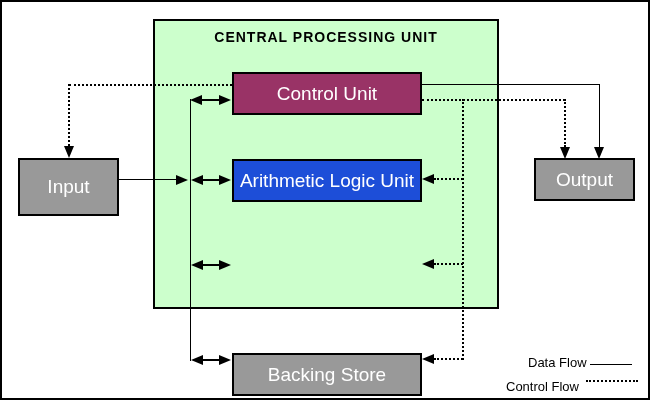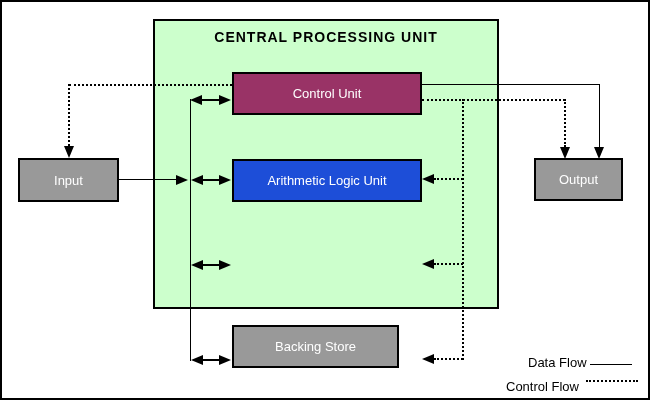--- a/index.html
+++ b/index.html
@@ -14,28 +14,28 @@
     box-sizing:border-box;border:2px solid #000;background:#CCFFCC;
   }
   .cpu-title{
     margin-top:8px;text-align:center;font-weight:bold;font-size:14px;
     letter-spacing:1px;color:#000;
   }
   
   .box{
     position:absolute;box-sizing:border-box;border:2px solid #000;
     display:flex;align-items:center;justify-content:center;
-    color:#fff;font-size:13px;
+    color:#fff;font-size:19px;
   }
   .b-cu  {left:230px;top:70px; width:190px;height:43px;background:#993366;}
   .b-alu {left:230px;top:157px;width:190px;height:43px;background:#FF9900;}
   .b-mem {left:230px;top:242px;width:190px;height:43px;background:#3366FF;}
-  .b-back{left:230px;top:323px;width:167px;height:43px;background:#999999;}
-  .b-in  {left:16px; top:156px;width:101px;height:44px;background:#999999;}
-  .b-out {left:532px;top:156px;width:89px;height:43px;background:#999999;}
+  .b-back{left:230px;top:351px;width:190px;height:43px;background:#999999;}
+  .b-in  {left:16px; top:156px;width:101px;height:58px;background:#999999;}
+  .b-out {left:532px;top:156px;width:101px;height:43px;background:#999999;}
   
   .hline{position:absolute;height:1px;background:#000;}
   .hline2{position:absolute;height:2px;background:#000;}
   .vline{position:absolute;width:1px;background:#000;}
   .hdot{position:absolute;height:0;border-top:2px dotted #000;}
   .vdot{position:absolute;width:0;border-left:2px dotted #000;}
   
   .arr{position:absolute;width:0;height:0;}
   .arr-r{border-top:5px solid transparent;border-bottom:5px solid transparent;border-left:12px solid #000;}
   .arr-l{border-top:5px solid transparent;border-bottom:5px solid transparent;border-right:12px solid #000;}

